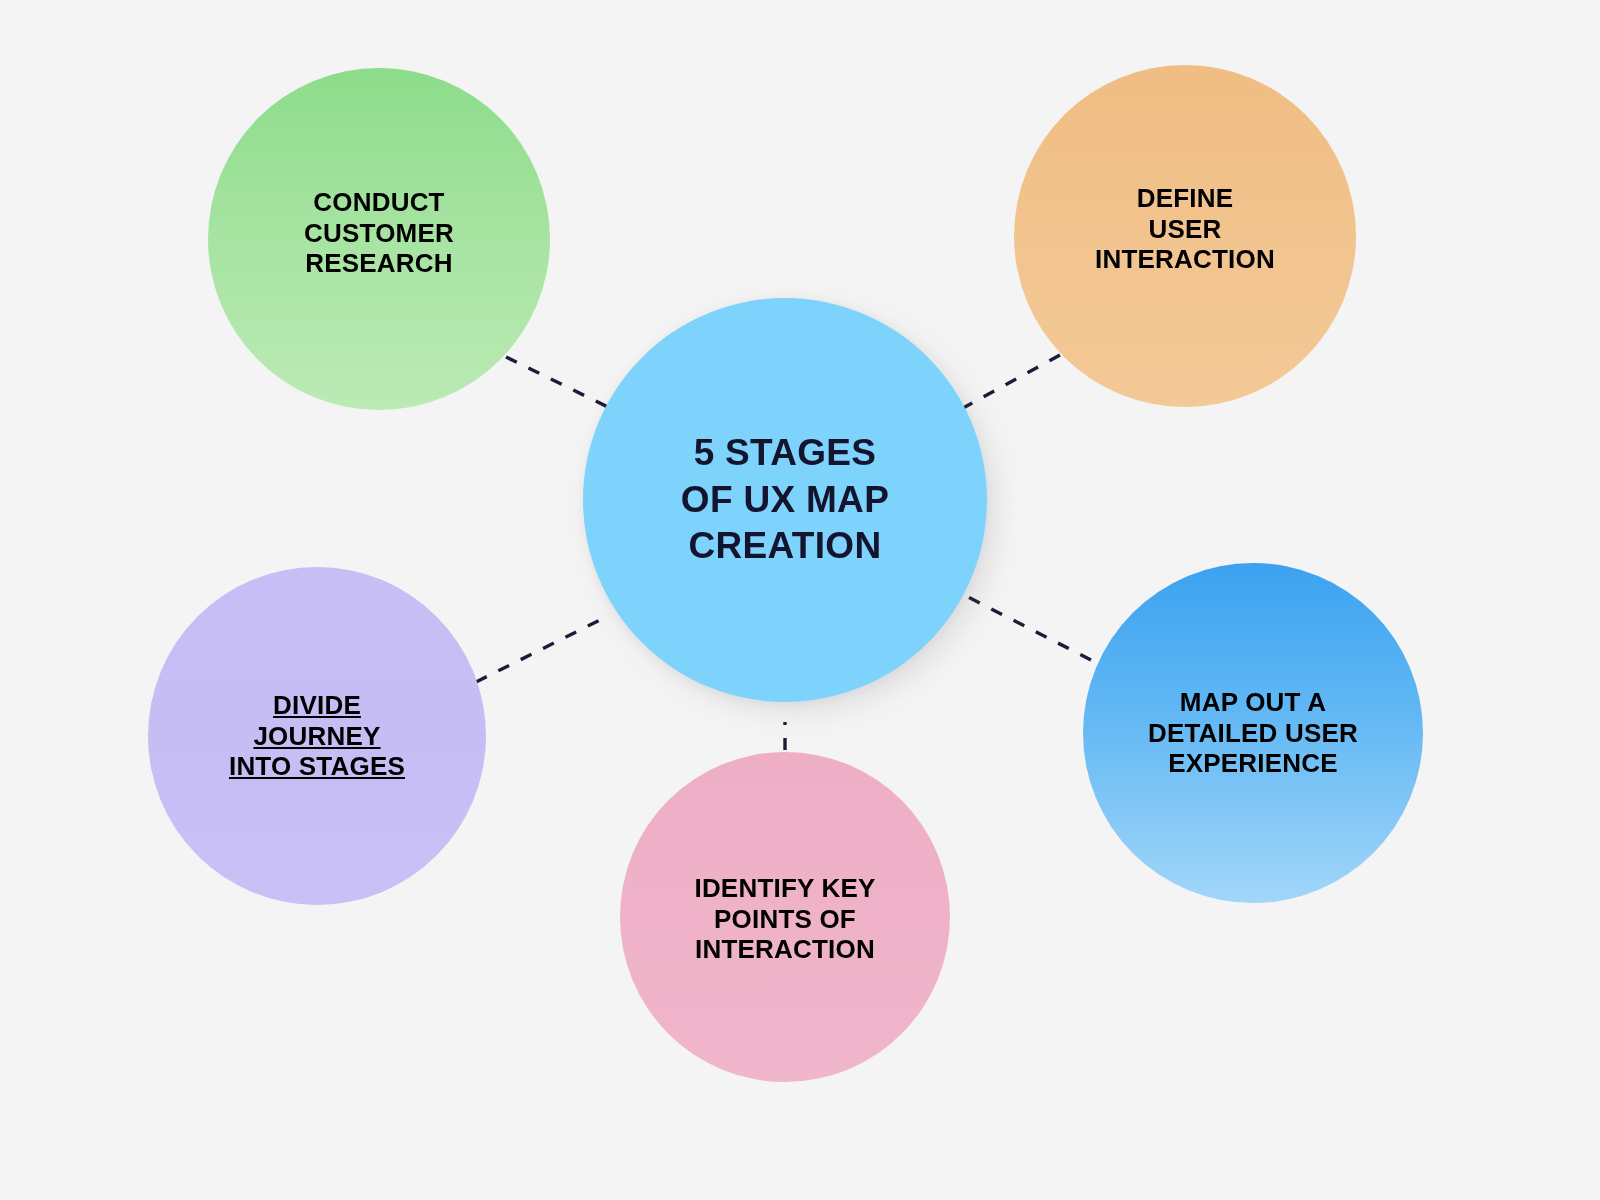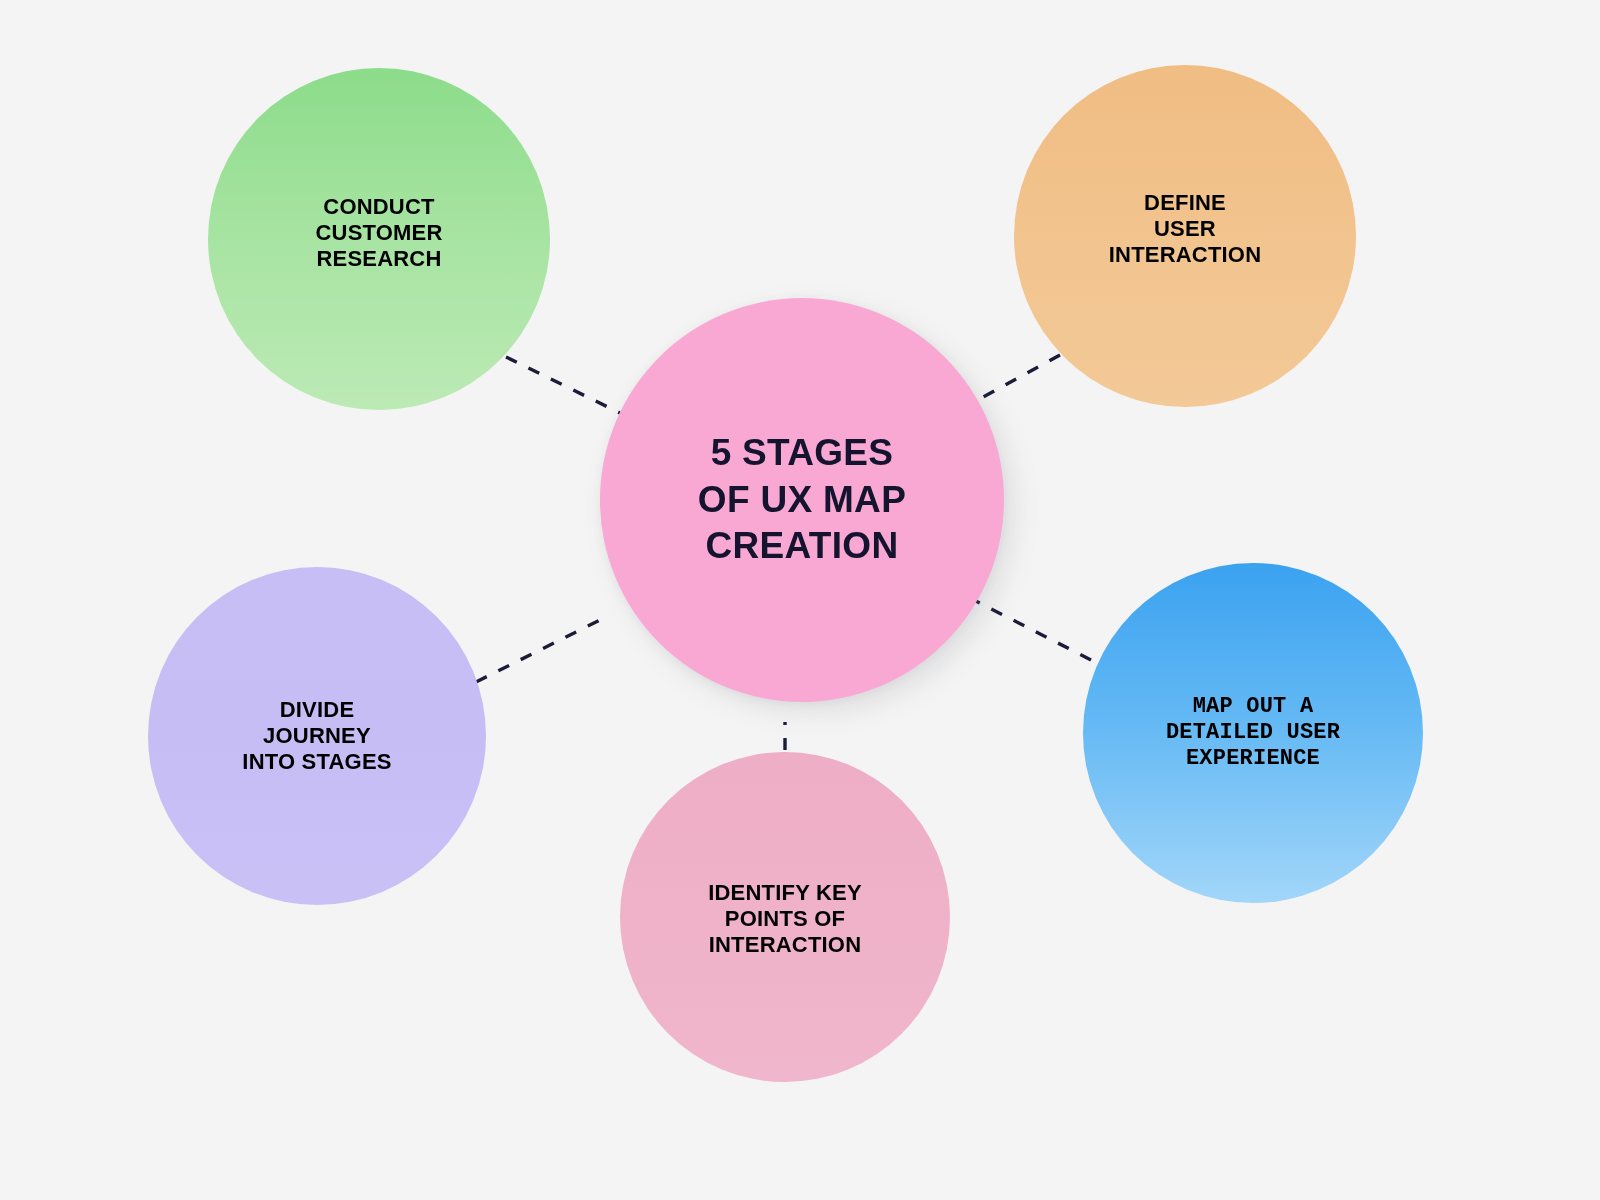--- a/index.html
+++ b/index.html
@@ -45,40 +45,40 @@
   .node-label {
     font-weight: bold;
     letter-spacing: 0.2px;
     line-height: 1.18;
     white-space: pre-line;
     padding: 0 8px;
   }
 
   
   .hub {
-    left: 600px;
+    left: 583px;
     top: 298px;
     width: 404px;
     height: 404px;
-    background: #f9a8d4;
+    background: #7dd3fc;
     box-shadow: 10px 10px 26px rgba(120, 120, 130, 0.16),
                 0 2px 10px rgba(120, 120, 130, 0.08);
     z-index: 3;
   }
   .hub .node-label {
     color: #14142e;
     font-size: 37px;
     line-height: 1.26;
     letter-spacing: 0.3px;
   }
 
   
   .satellite .node-label {
     color: #000000;
-    font-size: 22px;
+    font-size: 26px;
   }
 
   .n-green {
     left: 208px;
     top: 68px;
     width: 342px;
     height: 342px;
     background: linear-gradient(180deg, #8cdc8a 0%, #a5e3a0 45%, #bceab5 100%);
   }
   .n-green .node-label { margin-top: -12px; }
@@ -92,39 +92,39 @@
   }
   .n-orange .node-label { margin-top: -14px; }
 
   .n-blue {
     left: 1083px;
     top: 563px;
     width: 340px;
     height: 340px;
     background: linear-gradient(180deg, #3ba2f0 0%, #62b8f4 45%, #a2d6f9 100%);
   }
-  .n-blue .node-label { margin-top: 0px; font-family: Liberation Mono, monospace; }
+  .n-blue .node-label { margin-top: 0px; }
 
   .n-pink {
     left: 620px;
     top: 752px;
     width: 330px;
     height: 330px;
     background: linear-gradient(180deg, #eeaec6 0%, #efb2c8 50%, #f0b6cb 100%);
   }
   .n-pink .node-label { margin-top: 4px; }
 
   .n-purple {
     left: 148px;
     top: 567px;
     width: 338px;
     height: 338px;
     background: linear-gradient(180deg, #c7bef6 0%, #c6bdf5 50%, #c9c1f6 100%);
   }
-  .n-purple .node-label { margin-top: 0px; }
+  .n-purple .node-label { margin-top: 0px; text-decoration: underline; }
 </style>
 </head>
 <body>
 
 <div id="stage">
 
   <svg id="connectors" viewBox="0 0 1600 1200">
     <g stroke="#1b1b3a" stroke-width="3.4" stroke-linecap="butt" fill="none" stroke-dasharray="12 13">
       <line x1="506" y1="357" x2="620" y2="413"></line>
       <line x1="1060" y1="355" x2="952" y2="414"></line>

